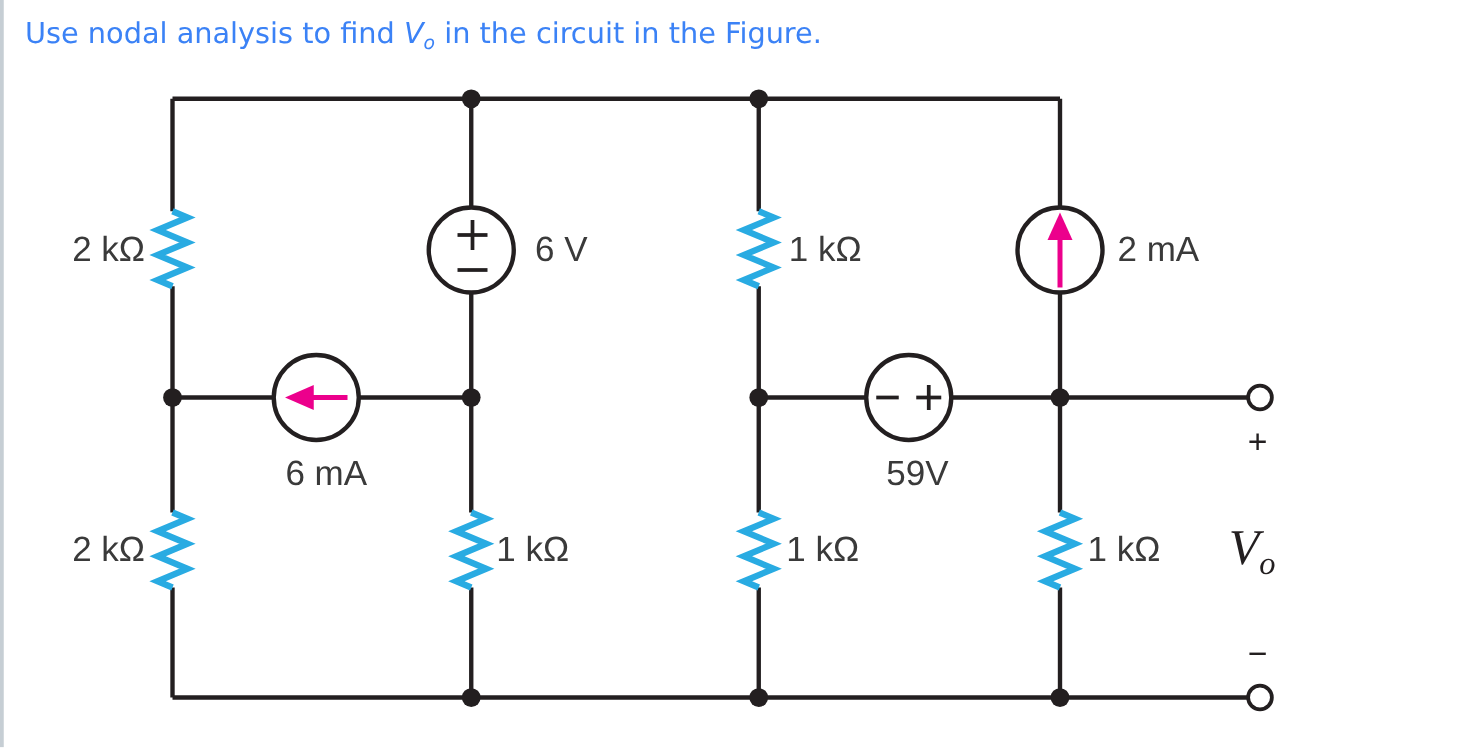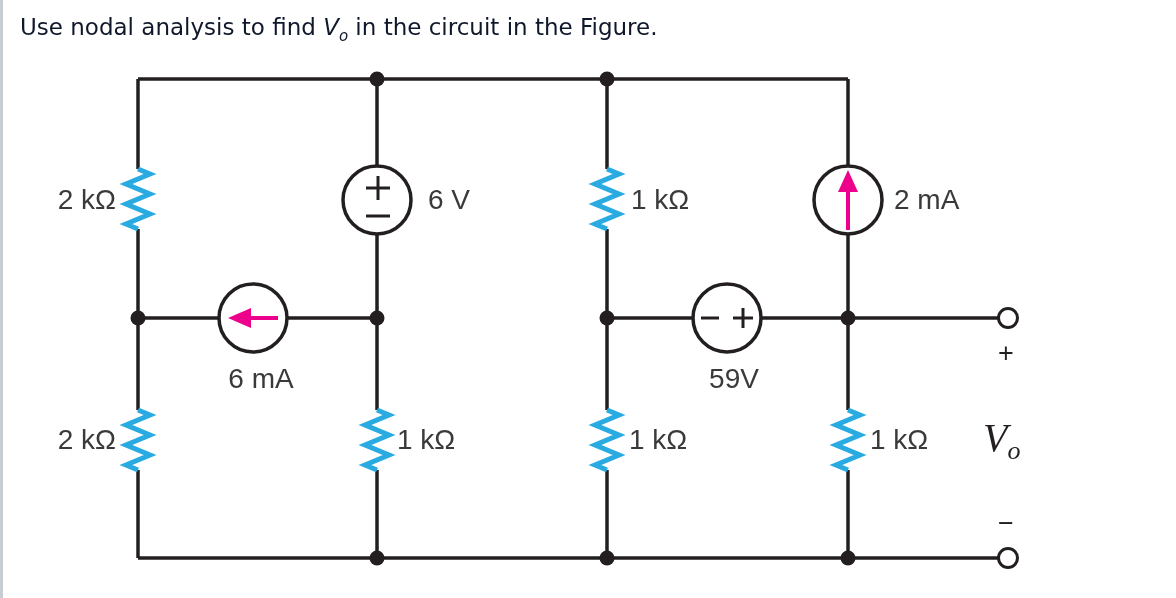--- a/index.html
+++ b/index.html
@@ -15,21 +15,21 @@
     position: absolute;
     left: 0; top: 0;
     width: 3px; height: 598px;
     background: #c6ced4;
   }
   .title {
     position: absolute;
     left: 20px; top: 12px;
     font-size: 23px;
     line-height: 30px;
-    color: #0f172a;
+    color: #3b82f6;
     white-space: pre;
   }
   .title .var { font-style: italic; }
   .title sub { font-style: italic; font-size: 15px; line-height: 0; }
   .circuit-svg { position: absolute; left: 0; top: 0; }
   .lbl {
     font-family: "Liberation Sans", "DejaVu Sans", sans-serif;
     font-size: 28px;
     fill: #3a3a3a;
   }

